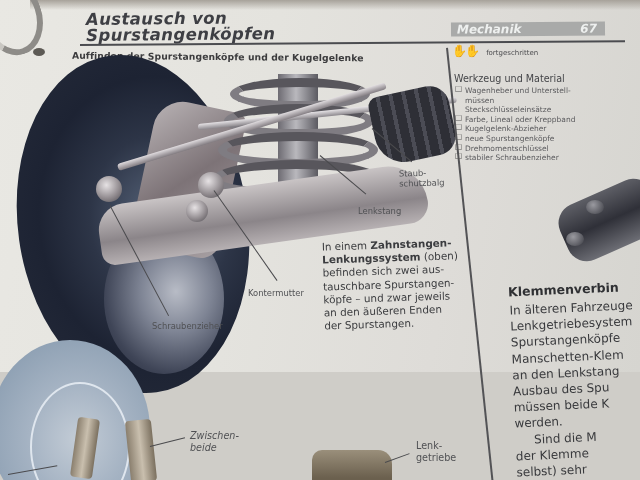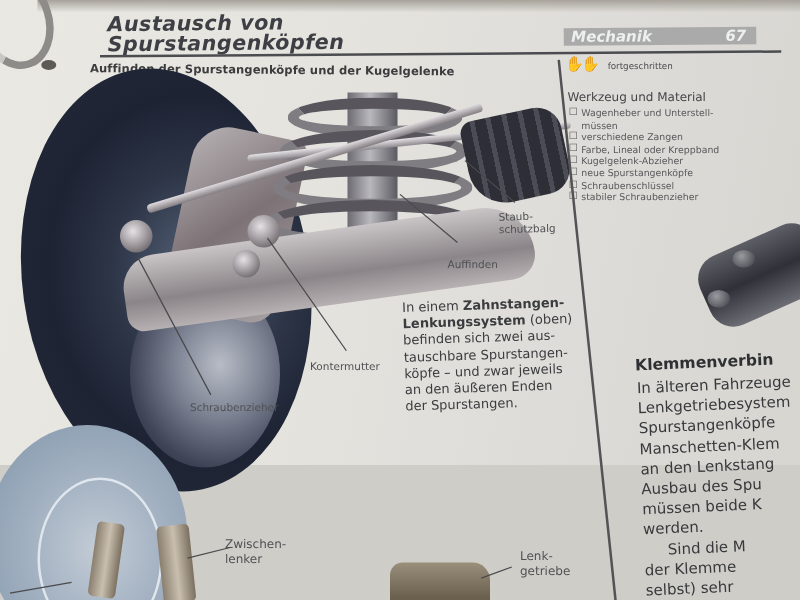--- a/index.html
+++ b/index.html
@@ -215,21 +215,21 @@
 
   <div class="leader" style="left:372px;top:128px;width:52px;transform:rotate(40deg);"></div>
   <div class="leader" style="left:320px;top:155px;width:60px;transform:rotate(40deg);"></div>
   <div class="leader" style="left:214px;top:190px;width:110px;transform:rotate(55deg);"></div>
   <div class="leader" style="left:110px;top:205px;width:125px;transform:rotate(62deg);"></div>
 
   <div class="label" style="left:399px;top:168px;transform:rotate(-1.5deg);">
     <div>Staub-</div>
     <div>schutzbalg</div>
   </div>
-  <div class="label" style="left:358px;top:206px;">Auffinden</div>
+  <div class="label" style="left:358px;top:206px;">Lenkstang</div>
   <div class="label" style="left:248px;top:288px;">Kontermutter</div>
   <div class="label" style="left:152px;top:321px;">Schraubenzieher</div>
 
   <div class="para">
     <div><span>In einem </span><b>Zahnstangen-</b></div>
     <div><b>Lenkungssystem</b><span> (oben)</span></div>
     <div>befinden sich zwei aus-</div>
     <div>tauschbare Spurstangen-</div>
     <div>köpfe – und zwar jeweils</div>
     <div>an den äußeren Enden</div>
@@ -238,25 +238,25 @@
 
   <div class="col-rule"></div>
   <div class="difficulty">
     <span class="icon">✋✋</span>
     <span>fortgeschritten</span>
   </div>
   <div class="tools-heading">Werkzeug und Material</div>
   <ul class="tools-list">
     <li>Wagenheber und Unterstell-</li>
     <li class="cont">müssen</li>
-    <li>verschiedene Zangen</li>
+    <li class="cont">Steckschlüsseleinsätze</li>
     <li>Farbe, Lineal oder Kreppband</li>
     <li>Kugelgelenk-Abzieher</li>
     <li>neue Spurstangenköpfe</li>
-    <li>Schraubenschlüssel</li>
+    <li>Drehmomentschlüssel</li>
     <li>stabiler Schraubenzieher</li>
   </ul>
 
   <div class="clamp-illus"></div>
   <div class="clamp-knob" style="left:586px;top:200px;"></div>
   <div class="clamp-knob" style="left:566px;top:232px;"></div>
 
   <div class="right-heading">Klemmenverbin</div>
   <div class="right-para">
     <div>In älteren Fahrzeuge</div>
@@ -271,23 +271,23 @@
     <div>der Klemme</div>
     <div>selbst) sehr</div>
   </div>
 
   <div class="disc"></div>
   <div class="disc-inner"></div>
   <div class="linkage" style="left:74px;top:418px;width:22px;height:60px;transform:rotate(8deg);"></div>
   <div class="linkage" style="left:128px;top:420px;width:26px;height:62px;transform:rotate(-6deg);"></div>
   <div class="leader" style="left:150px;top:446px;width:36px;transform:rotate(-14deg);"></div>
   <div class="leader" style="left:8px;top:474px;width:50px;transform:rotate(-10deg);"></div>
-  <div class="label" style="left:180px;top:430px;font-size:9.6px;line-height:12px;">
+  <div class="label" style="left:190px;top:430px;font-size:9.6px;line-height:12px;font-style:italic;">
     <div>Zwischen-</div>
-    <div>lenker</div>
+    <div>beide</div>
   </div>
   <div class="steering-box"></div>
   <div class="leader" style="left:385px;top:462px;width:26px;transform:rotate(-20deg);"></div>
   <div class="label" style="left:416px;top:440px;font-size:9.6px;line-height:12px;">
     <div>Lenk-</div>
     <div>getriebe</div>
   </div>
 </div>
 
 </body></html>

